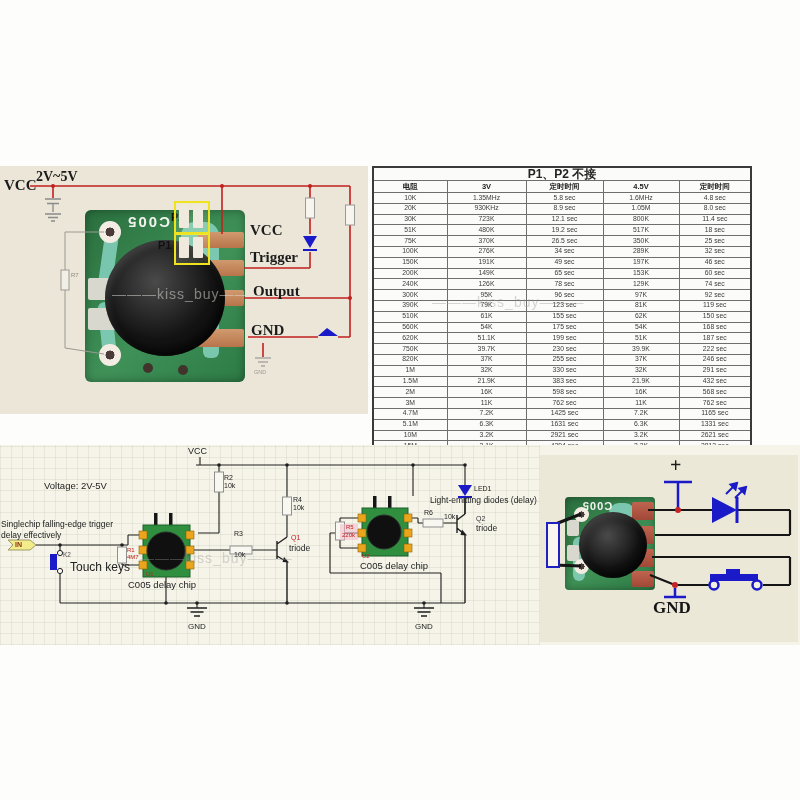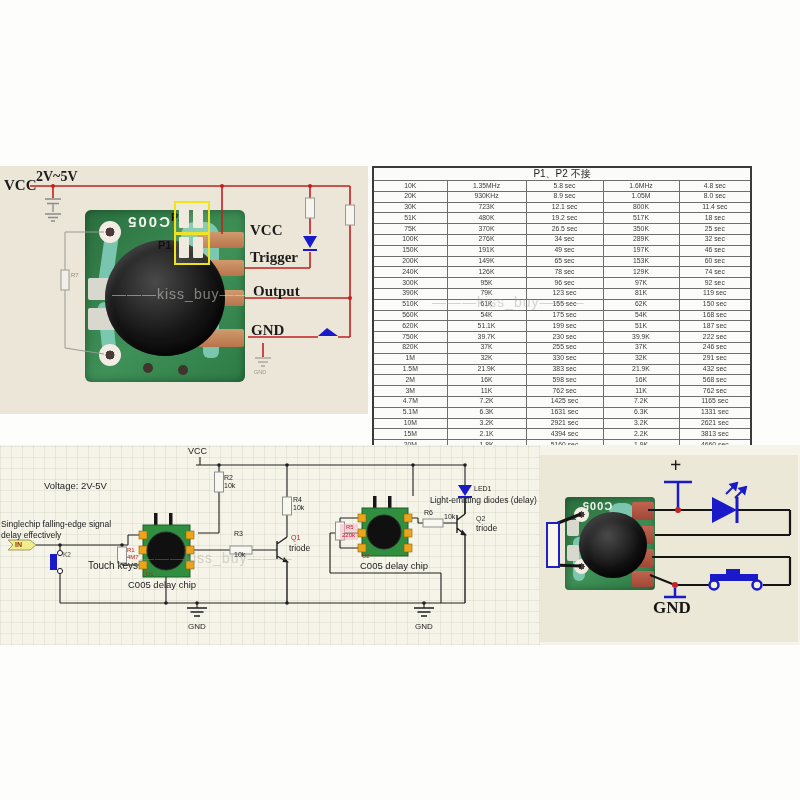--- a/index.html
+++ b/index.html
@@ -26,21 +26,21 @@
   .spad{position:absolute;background:#d9d8cf;border-radius:2px;}
   .ybox{position:absolute;border:2px solid #efe31f;background:rgba(255,255,210,.12);}
   .ypadw{position:absolute;background:#efeadd;border-radius:1px;}
   .rot180{transform:rotate(180deg);}
   
   .tablewrap{left:372px;top:166px;width:378px;background:#fbfbf9;}
   table.timing{border-collapse:collapse;width:378px;table-layout:fixed;
                font-family:"Liberation Sans",sans-serif;}
   table.timing td,table.timing th{border:1px solid #6e6e6e;padding:0;text-align:center;
         font-size:6.8px;line-height:1;height:9.8px;color:#3b3b3b;overflow:hidden;}
-  table.timing tr.titlerow td{font-size:10px;font-weight:normal;height:12px;color:#222;}
+  table.timing tr.titlerow td{font-size:12px;font-weight:bold;height:12px;color:#222;}
   table.timing tr.headrow th{font-size:7.5px;font-weight:bold;height:11px;color:#222;}
   table.timing{border:2px solid #3a3a3a;}
   
   .band{left:0;top:445px;width:800px;height:200px;background:#f6f4e9;}
   .gridbg{left:0;top:445px;width:540px;height:200px;
       background-image:repeating-linear-gradient(0deg,rgba(140,155,120,.14) 0 1px,transparent 1px 11px),
                        repeating-linear-gradient(90deg,rgba(140,155,120,.14) 0 1px,transparent 1px 11px);}
   .photo2{left:540px;top:455px;width:258px;height:187px;background:#ece8d8;}
   .pcb2{left:565px;top:497px;width:90px;height:93px;border-radius:4px;
         background:linear-gradient(145deg,#2b7040,#3f9156 60%,#2d7a45);
@@ -143,20 +143,27 @@
         <col style="width:74px">
           <col style="width:79px">
           <col style="width:77px">
         <col style="width:76px">
           <col style="width:72px">
       </colgroup>
       <tbody>
         <tr class="titlerow">
           <td colspan="5">P1、P2 不接</td>
         </tr>
+        <tr class="headrow">
+            <th>电阻</th>
+            <th>3V</th>
+            <th>定时时间</th>
+            <th>4.5V</th>
+            <th>定时时间</th>
+          </tr>
       <tr>
             <td>10K</td>
             <td>1.35MHz</td>
             <td>5.8 sec</td>
             <td>1.6MHz</td>
             <td>4.8 sec</td>
           </tr>
           <tr>
             <td>20K</td>
             <td>930KHz</td>
@@ -488,25 +495,25 @@
     <g fill="#c42424">
       <circle cx="678" cy="65" r="3"></circle>
       <circle cx="675" cy="140" r="3"></circle>
     </g>
   </svg>
 
   <div class="lbl" style="left:44px;top:481px;font-size:9.5px;color:#222;">Voltage: 2V-5V</div>
   <div class="lbl" style="left:188px;top:447px;font-size:9px;color:#222;">VCC</div>
   <div class="lbl" style="left:224px;top:474px;font-size:7px;">R2</div>
   <div class="lbl" style="left:224px;top:482px;font-size:7px;">10k</div>
-  <div class="lbl" style="left:1px;top:520px;font-size:8.5px;color:#222;">Singlechip falling-edge signal</div>
+  <div class="lbl" style="left:1px;top:520px;font-size:8.5px;color:#222;">Singlechip falling-edge trigger</div>
   <div class="lbl" style="left:1px;top:531px;font-size:8.5px;color:#222;">delay effectively</div>
   <div class="lbl" style="left:15px;top:541px;font-size:7px;font-weight:bold;color:#8a3010;">IN</div>
   <div class="lbl" style="left:63px;top:552px;font-size:6.5px;color:#555;">K2</div>
-  <div class="lbl" style="left:88px;top:561px;font-size:10px;color:#222;">Touch keys</div>
+  <div class="lbl" style="left:70px;top:561px;font-size:12px;color:#222;">Touch keys</div>
   <div class="lbl red" style="left:127px;top:547px;font-size:6px;">R1</div>
   <div class="lbl red" style="left:127px;top:554px;font-size:6px;">4M7</div>
   <div class="lbl red" style="left:146px;top:571px;font-size:6px;">U1</div>
   <div class="lbl" style="left:128px;top:580px;font-size:9.5px;color:#222;">C005 delay chip</div>
   <div class="lbl" style="left:188px;top:623px;font-size:8px;color:#222;">GND</div>
   <div class="lbl" style="left:234px;top:530px;font-size:7px;">R3</div>
   <div class="lbl" style="left:234px;top:551px;font-size:7px;">10k</div>
   <div class="lbl" style="left:293px;top:496px;font-size:7px;">R4</div>
   <div class="lbl" style="left:293px;top:504px;font-size:7px;">10k</div>
   <div class="lbl red" style="left:291px;top:534px;font-size:7px;">Q1</div>

